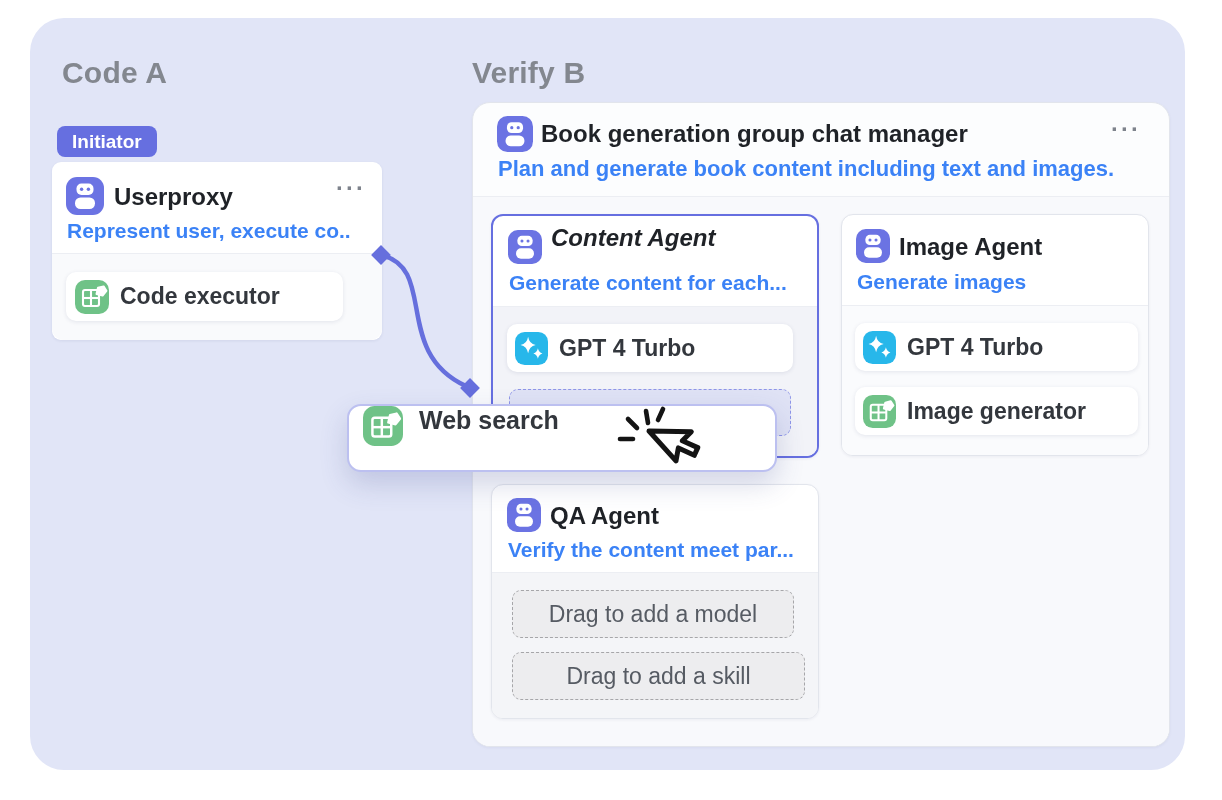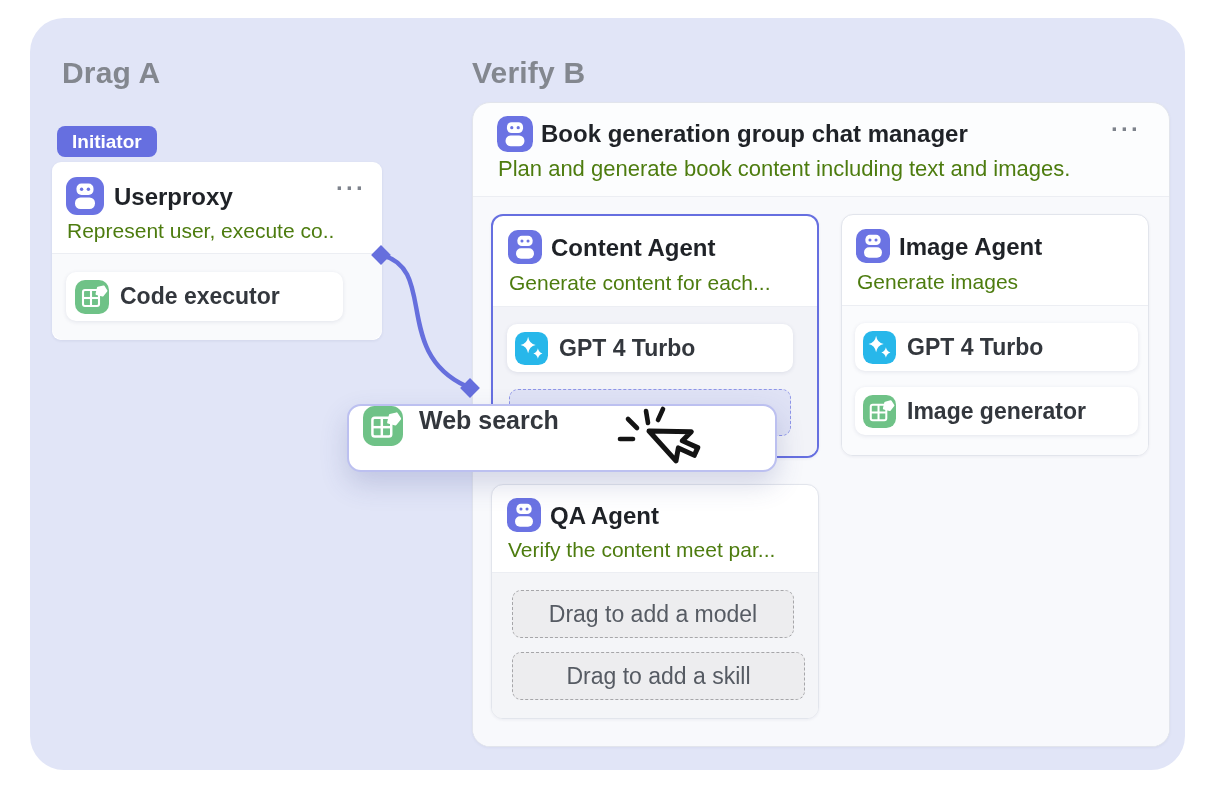--- a/index.html
+++ b/index.html
@@ -9,21 +9,21 @@
 
   
   #panel { left:30px; top:18px; width:1155px; height:752px;
            background:#E1E5F7; border-radius:34px; }
 
   .section-title { font-size:30px; font-weight:700; color:#83878F; letter-spacing:.2px; }
 
   
   .card { background:#fff; border-radius:9px; box-shadow:0 1px 3px rgba(30,40,90,.08); }
   .card-name { font-size:24px; font-weight:700; color:#1F2227; white-space:nowrap; }
-  .card-desc { font-size:21px; font-weight:400; color:#4d7c0f; white-space:nowrap; }
+  .card-desc { font-size:21px; font-weight:700; color:#3b82f6; white-space:nowrap; }
   .dots { font-size:24px; font-weight:700; color:#7E838C; letter-spacing:2px; line-height:20px; cursor:pointer; }
   .divider { position:absolute; left:0; right:0; height:1px; background:#ECEEF3; }
 
   .chip { position:absolute; background:#fff; border-radius:10px;
           box-shadow:0 1px 4px rgba(30,40,90,.10); display:flex; align-items:center; }
   .chip-label { font-size:23px; font-weight:600; color:#33373D; white-space:nowrap; }
 
   .icn { display:block; flex:none; }
 
   
@@ -86,21 +86,21 @@
     <symbol id="sym-model" viewBox="0 0 34 34">
       <rect width="34" height="34" rx="10" fill="#27B7EA"></rect>
       <path d="M13.5 4.8 Q14.6 11.9 21.3 13.4 Q14.6 14.9 13.5 22 Q12.4 14.9 5.7 13.4 Q12.4 11.9 13.5 4.8 Z" fill="#fff"></path>
       <path d="M23.6 16.8 Q24.3 21 28.3 22.2 Q24.3 23.4 23.6 27.6 Q22.9 23.4 18.9 22.2 Q22.9 21 23.6 16.8 Z" fill="#fff"></path>
     </symbol>
   </defs>
 </svg>
 
 <div id="panel" class="abs"></div>
 
-<div class="abs section-title" style="left:62px; top:56px;">Drag A</div>
+<div class="abs section-title" style="left:62px; top:56px;">Code A</div>
 
 <div id="badge" class="abs">Initiator</div>
 
 <div id="userproxy-card" class="abs card">
   <svg class="icn abs" style="left:14px; top:15px;" width="38" height="38">
       <use href="#sym-robot"></use>
     </svg>
   <div class="abs card-name" style="left:62px; top:21px;">Userproxy</div>
   <div class="abs dots" style="right:16px; top:16px;">···</div>
   <div class="abs card-desc" style="left:15px; top:57px;text-align:right;">Represent user, execute co..</div>
@@ -129,21 +129,21 @@
   <div class="abs card-name" style="left:68px; top:17px;">Book generation group chat manager</div>
   <div class="abs dots" style="right:28px; top:16px;">···</div>
   <div class="abs card-desc" style="left:25px; top:53px; font-size:22px;">Plan and generate book content including text and images.</div>
   <div class="divider" style="top:93px;"></div>
   <div id="mg-lower"></div>
 
   <div id="content-card" class="sub-card">
     <svg class="icn abs" style="left:15px; top:14px;" width="34" height="34">
         <use href="#sym-robot"></use>
       </svg>
-    <div class="abs card-name" style="left:58px; top:18px;">Content Agent</div>
+    <div class="abs card-name" style="left:58px; top:8px;font-style:italic;">Content Agent</div>
     <div class="abs card-desc" style="left:16px; top:55px;">Generate content for each...</div>
     <div class="divider" style="top:90px;"></div>
     <div class="sub-lower" style="top:91px; background:#F2F3F8;"></div>
     <div class="chip" style="left:14px; top:108px; width:286px; height:48px;">
       <svg class="icn" style="margin-left:8px;" width="33" height="33">
           <use href="#sym-model"></use>
         </svg>
       <span class="chip-label" style="margin-left:11px;">GPT 4 Turbo</span>
     </div>
     <div class="drop-zone drop-accent" style="left:16px; top:173px; width:282px; height:47px;"></div>

